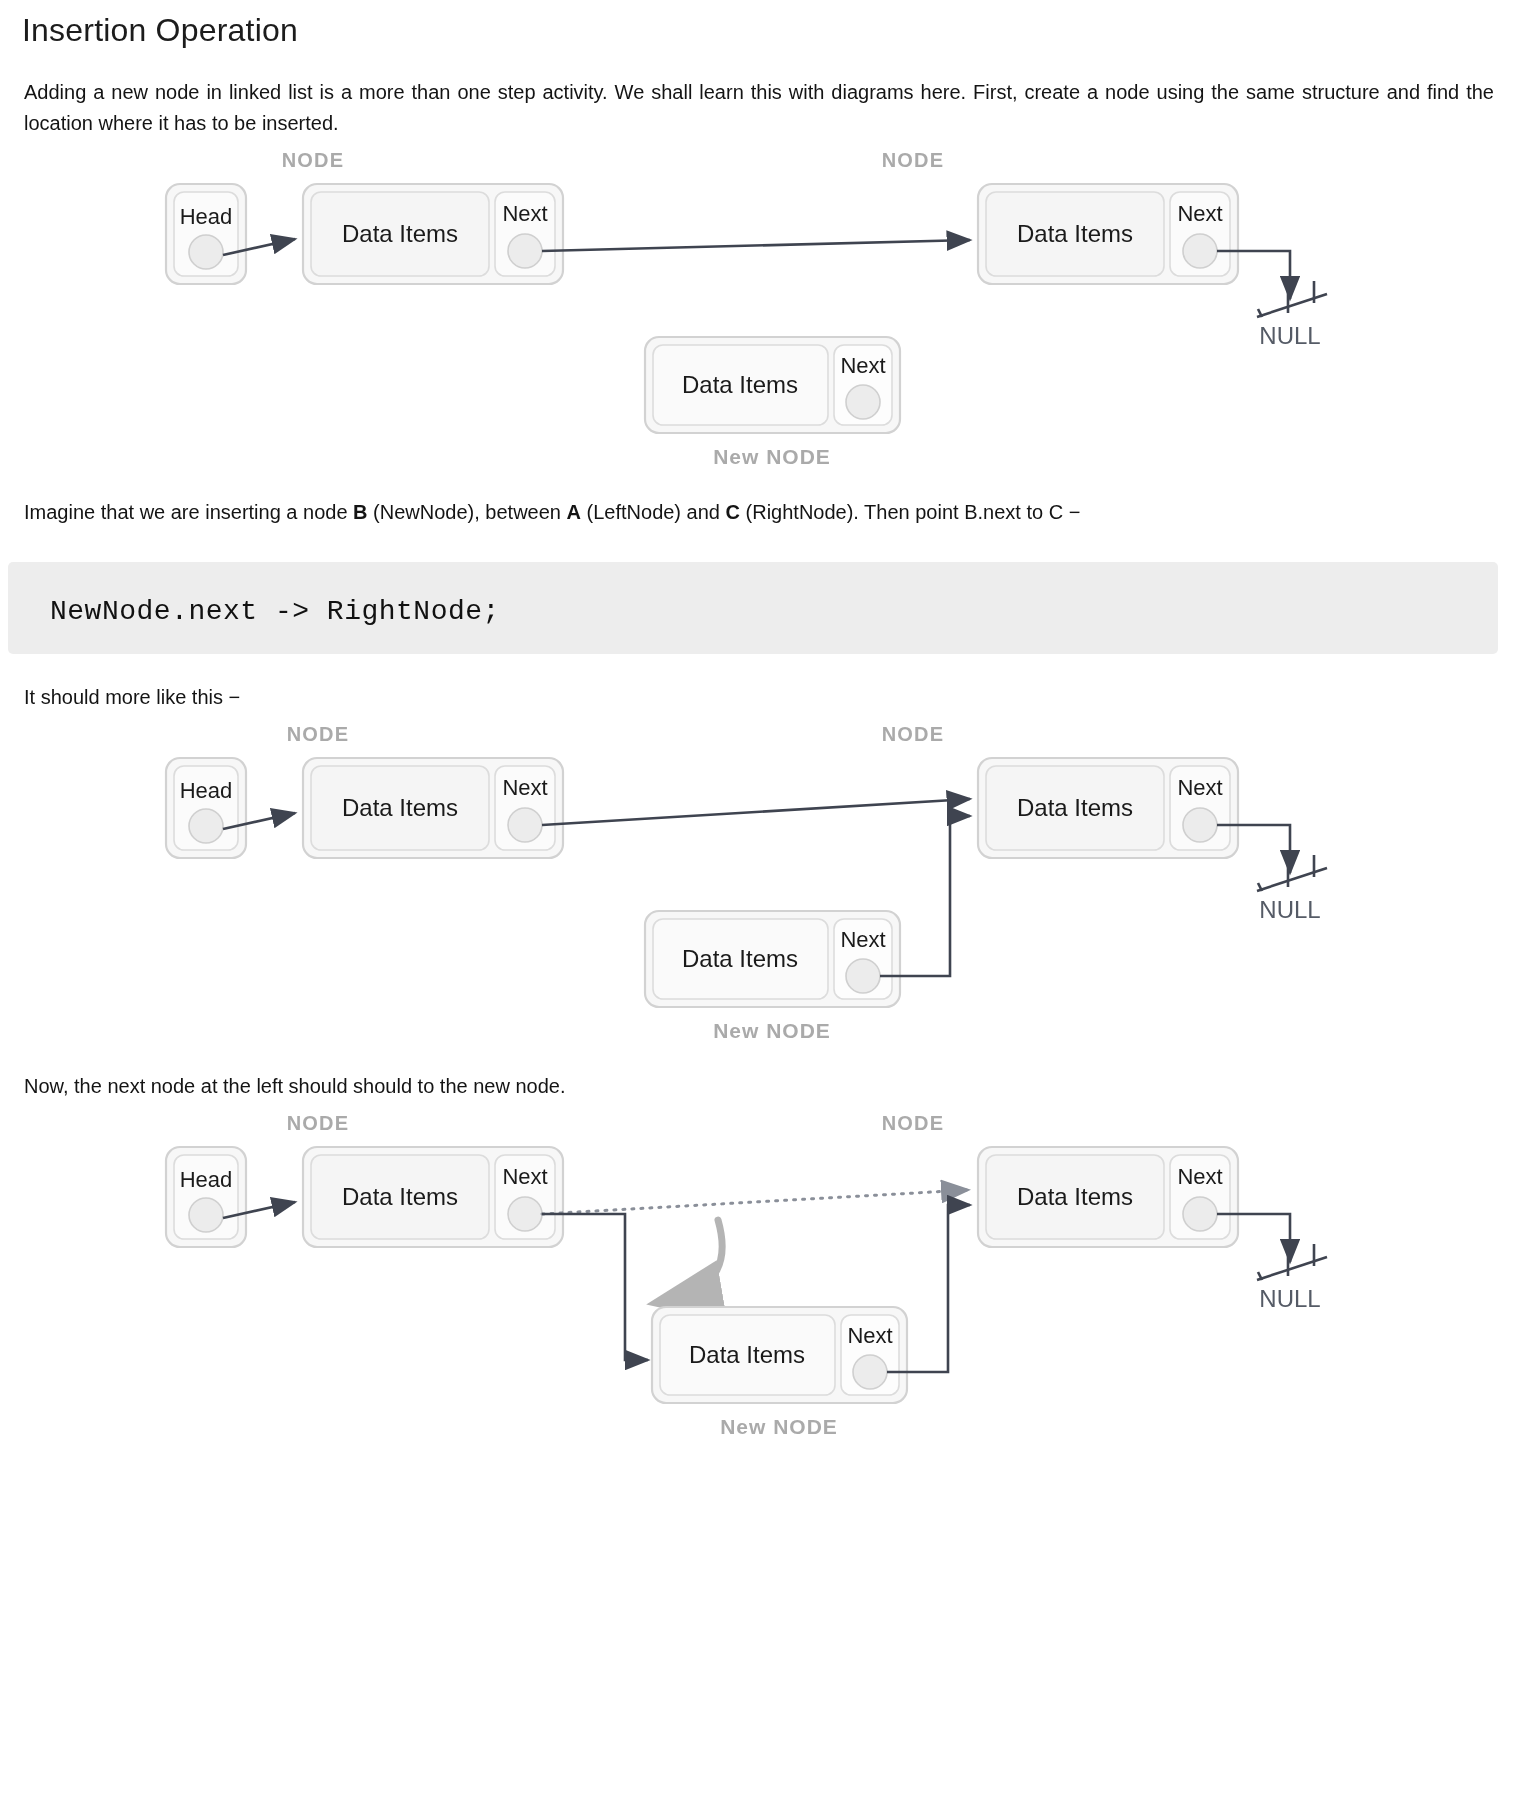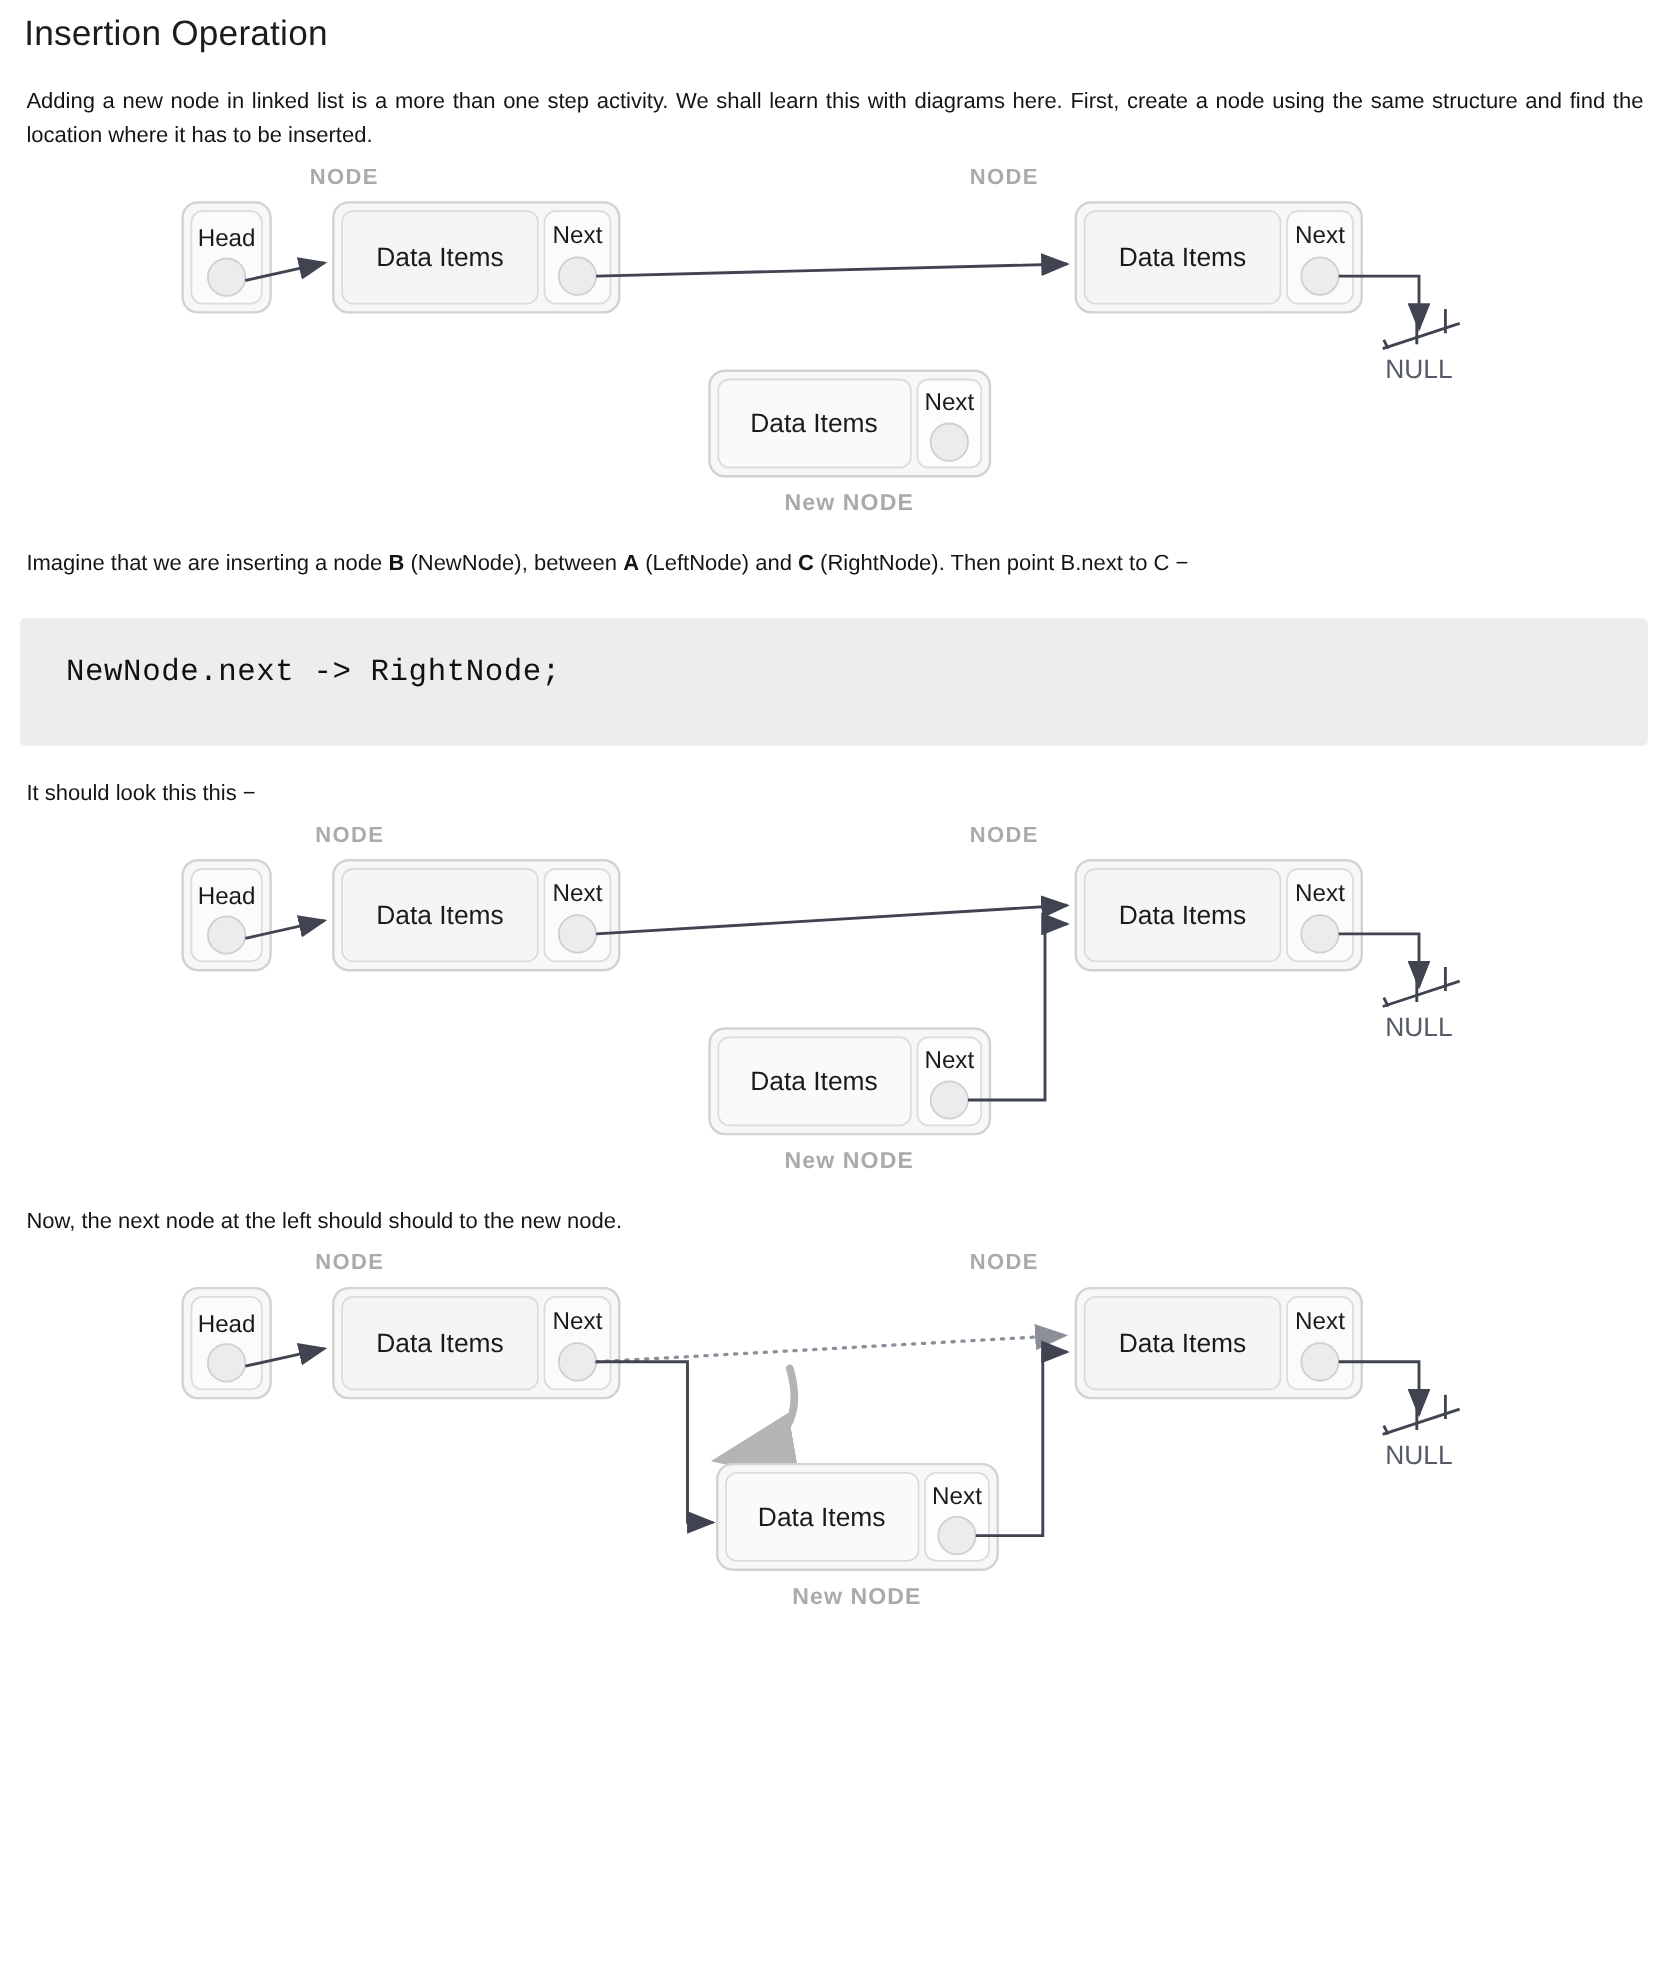--- a/index.html
+++ b/index.html
@@ -34,24 +34,24 @@
     line-height: 1.55;
     color: #141414;
     margin: 28px 22px 0 24px;
     text-align: justify;
     text-justify: inter-word;
   }
   p.body-text.nojust { text-align: left; }
   p.body-text b { font-weight: bold; }
 
   .code-block {
-    margin: 34px 18px 0 18px;
+    margin: 34px 18px 0 8px;
     background: #ededed;
     border-radius: 5px;
-    padding: 36px 0 52px 0;
+    padding: 36px 0 28px 0;
     box-sizing: border-box;
   }
   .code-block pre {
     margin: 0;
     padding: 0 0 0 42px;
     font-family: "Liberation Mono", "DejaVu Sans Mono", monospace;
     font-size: 28px;
     line-height: 1;
     color: #111111;
     white-space: pre;
@@ -138,21 +138,21 @@
       <text x="772" y="325" font-family="Liberation Sans, sans-serif" font-size="21" font-weight="bold" letter-spacing="1" fill="#aaaaaa" text-anchor="middle">New NODE</text>
     </svg>
   </div>
 
   <p class="body-text"><span>Imagine that we are inserting a node </span><b>B</b><span> (NewNode), between </span><b>A</b><span> (LeftNode) and </span><b>C</b><span> (RightNode). Then point B.next to C −</span></p>
 
   <div class="code-block">
     <pre>NewNode.next -&gt; RightNode;</pre>
   </div>
 
-  <p class="body-text nojust">It should look this this −</p>
+  <p class="body-text nojust">It should more like this −</p>
 
   <div class="figure">
     <svg width="1516" height="330" viewBox="0 0 1516 330" xmlns="http://www.w3.org/2000/svg">
       <defs>
         <marker id="ah2" markerWidth="10" markerHeight="8" refX="9" refY="4" orient="auto">
           <path d="M0,0 L10,4 L0,8 z" fill="#3f4450"></path>
         </marker>
       </defs>
 
       <text x="318" y="28" font-family="Liberation Sans, sans-serif" font-size="20" font-weight="bold" letter-spacing="1.2" fill="#aaaaaa" text-anchor="middle">NODE</text>

